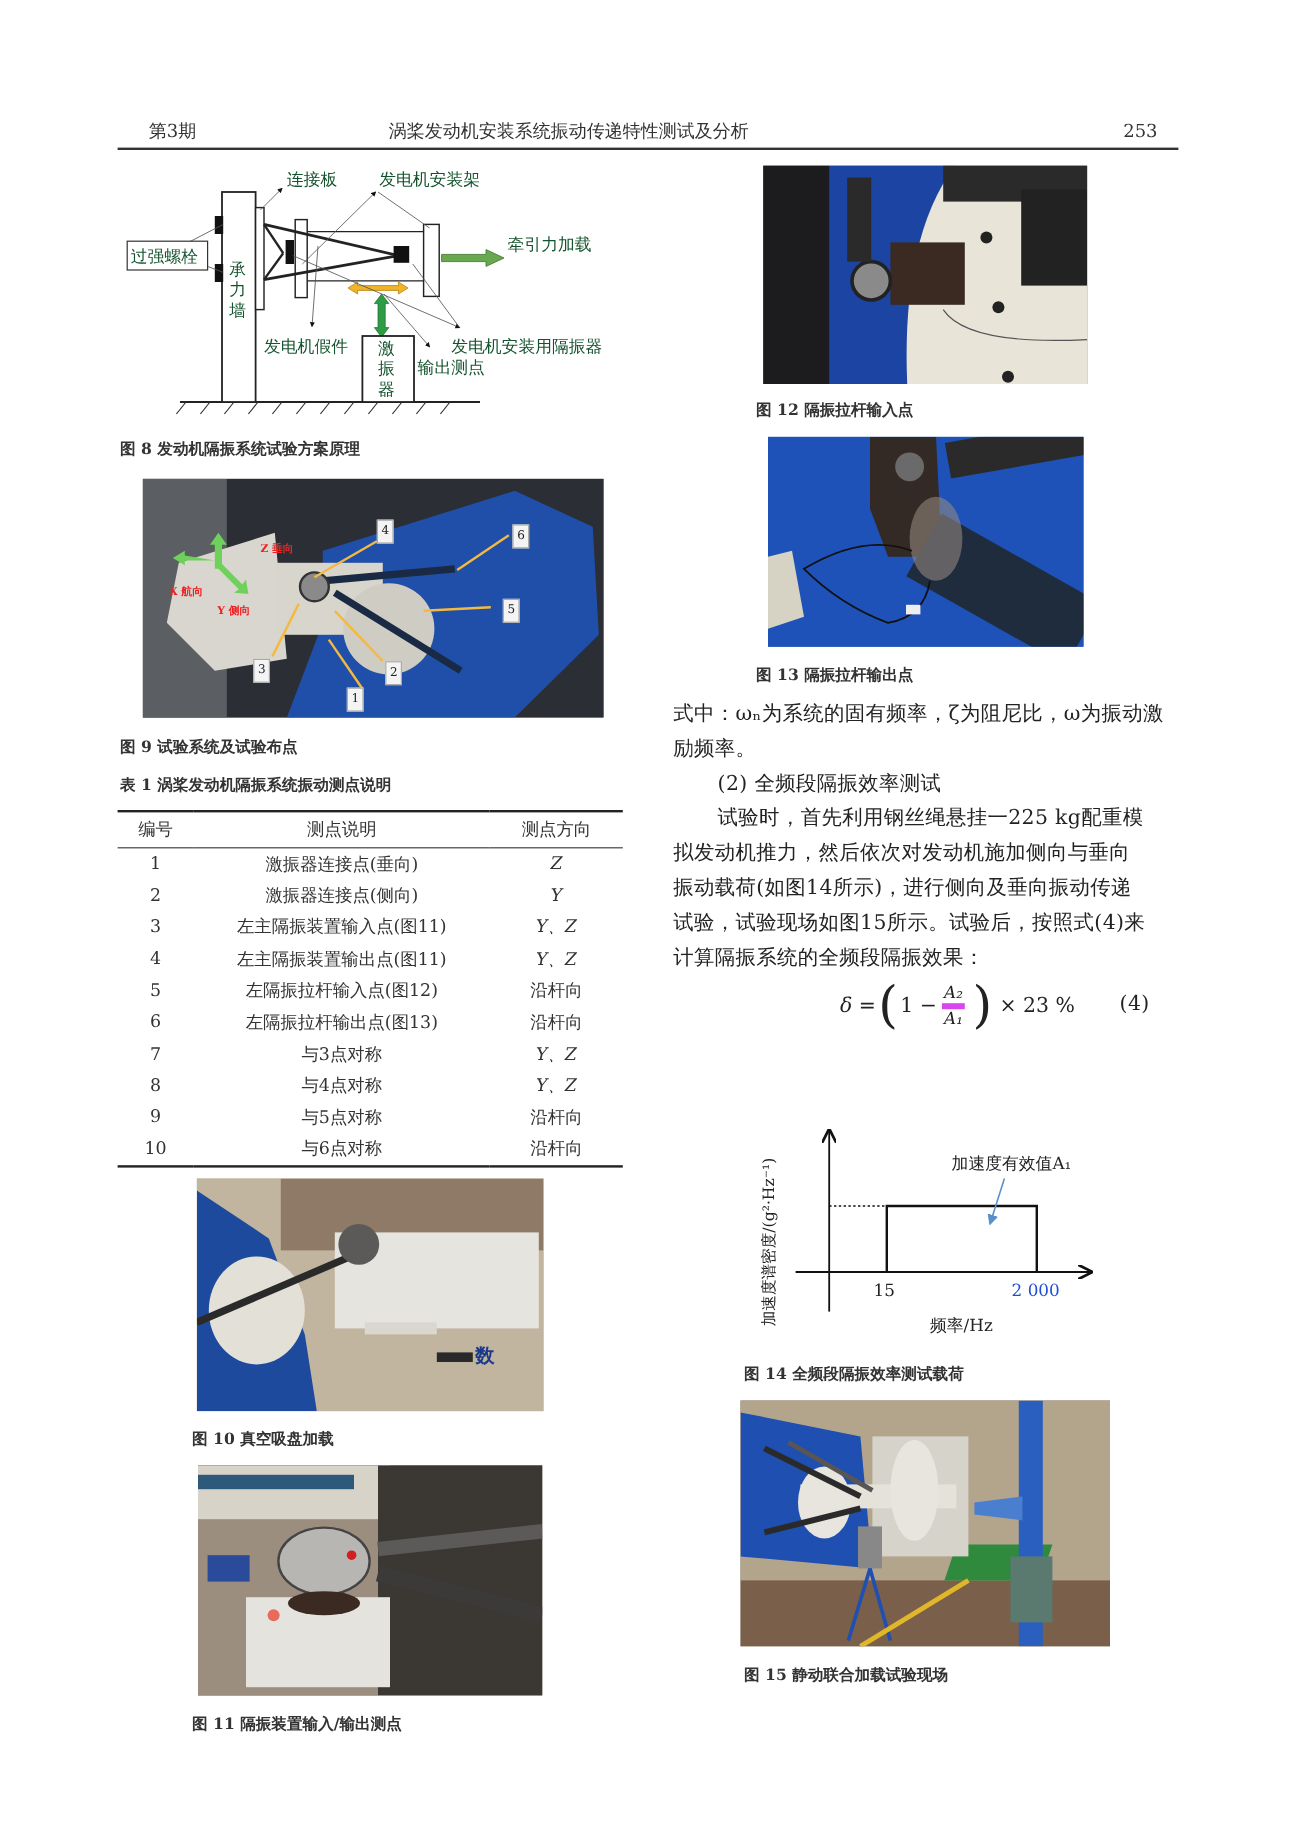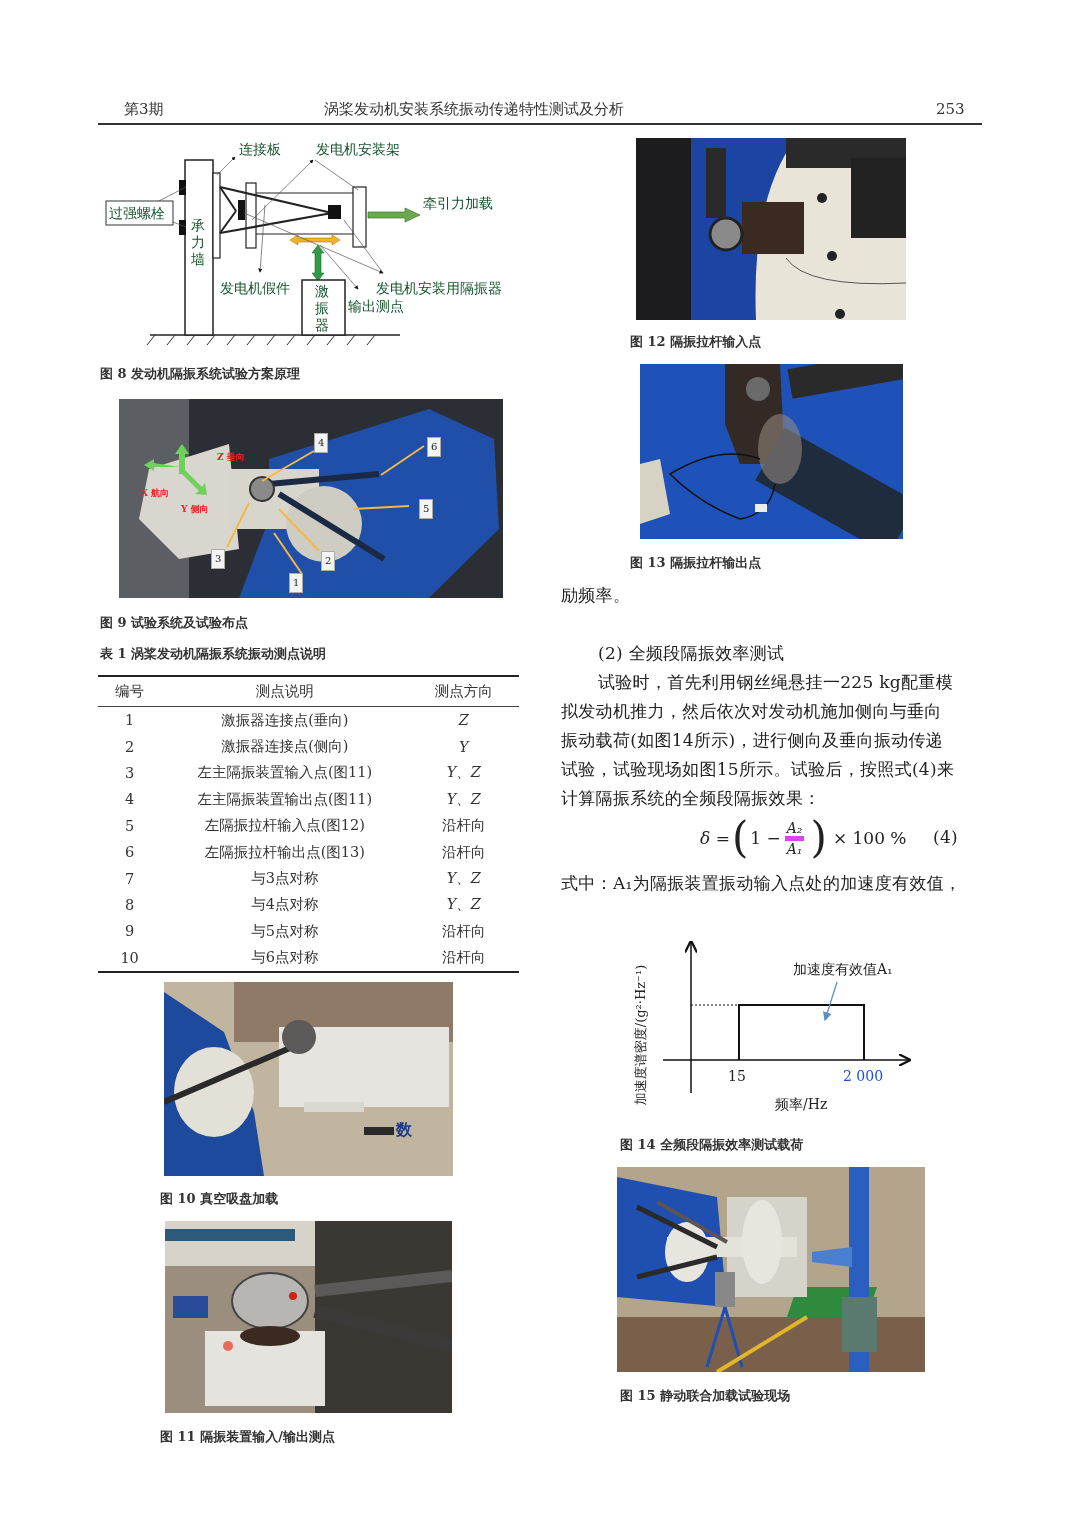--- a/index.html
+++ b/index.html
@@ -262,46 +262,46 @@
     <ellipse cx="140" cy="85" rx="22" ry="35" fill="#9a8e82" opacity="0.55"></ellipse>
     <circle cx="118" cy="25" r="12" fill="#6a6a6a"></circle>
     <path d="M120,95 Q80,80 30,110 Q60,140 100,155 Q130,150 135,120" stroke="#111" stroke-width="1.5" fill="none"></path>
     <polygon points="0,100 20,95 30,150 0,160" fill="#d6d3c4"></polygon>
     <rect x="115" y="140" width="12" height="8" fill="#eee"></rect>
   </svg>
 </div>
 <div class="abs cap" style="left:630px;width:285px;top:554px;">图 13  隔振拉杆输出点</div>
 
 <div class="abs para" style="left:561px;top:581px;width:425px;">
+  <div>式中：ωₙ为系统的固有频率，ζ为阻尼比，ω为振动激</div>
   <div>励频率。</div>
 </div>
 <div class="abs para" style="left:598px;top:639px;">(2) 全频段隔振效率测试</div>
 <div class="abs para" style="left:561px;top:668px;width:425px;">
   <div style="text-indent:37px;">试验时，首先利用钢丝绳悬挂一225 kg配重模</div>
   <div>拟发动机推力，然后依次对发动机施加侧向与垂向</div>
   <div>振动载荷(如图14所示)，进行侧向及垂向振动传递</div>
   <div>试验，试验现场如图15所示。试验后，按照式(4)来</div>
   <div>计算隔振系统的全频段隔振效果：</div>
 </div>
 
 <div class="abs" style="left:700px;top:812px;height:52px;display:flex;align-items:center;font-size:17px;color:#222;">
   <span class="it">δ = </span>
   <span style="font-size:42px;font-weight:200;line-height:1;margin:0 2px;">(</span>
   <span>1 −</span>
   <span style="display:inline-flex;flex-direction:column;align-items:center;margin:0 4px;font-size:14px;">
     <span class="it" style="border-bottom:5px solid #d946ef;padding:0 2px;">A₂</span>
     <span class="it">A₁</span>
   </span>
   <span style="font-size:42px;font-weight:200;line-height:1;margin:0 6px 0 2px;">)</span>
-  <span>× 100 %</span>
+  <span>× 23 %</span>
 </div>
 <div class="abs para" style="left:933px;top:823px;">(4)</div>
 
 <div class="abs para" style="left:561px;top:869px;width:425px;">
-  <div>式中：A₁为隔振装置振动输入点处的加速度有效值，</div>
 </div>
 
 <div class="abs" style="left:625px;top:930px;width:300px;height:190px;">
   <svg width="300" height="190" viewBox="0 0 300 190">
     <defs>
       <marker id="ax" markerWidth="8" markerHeight="8" refX="7" refY="4" orient="auto">
           <path d="M0,0 L8,4 L0,8" fill="none" stroke="#111" stroke-width="1.5"></path>
         </marker>
       <marker id="ab" markerWidth="7" markerHeight="7" refX="6" refY="3.5" orient="auto">
           <path d="M0,0 L7,3.5 L0,7 z" fill="#5b8fc9"></path>

